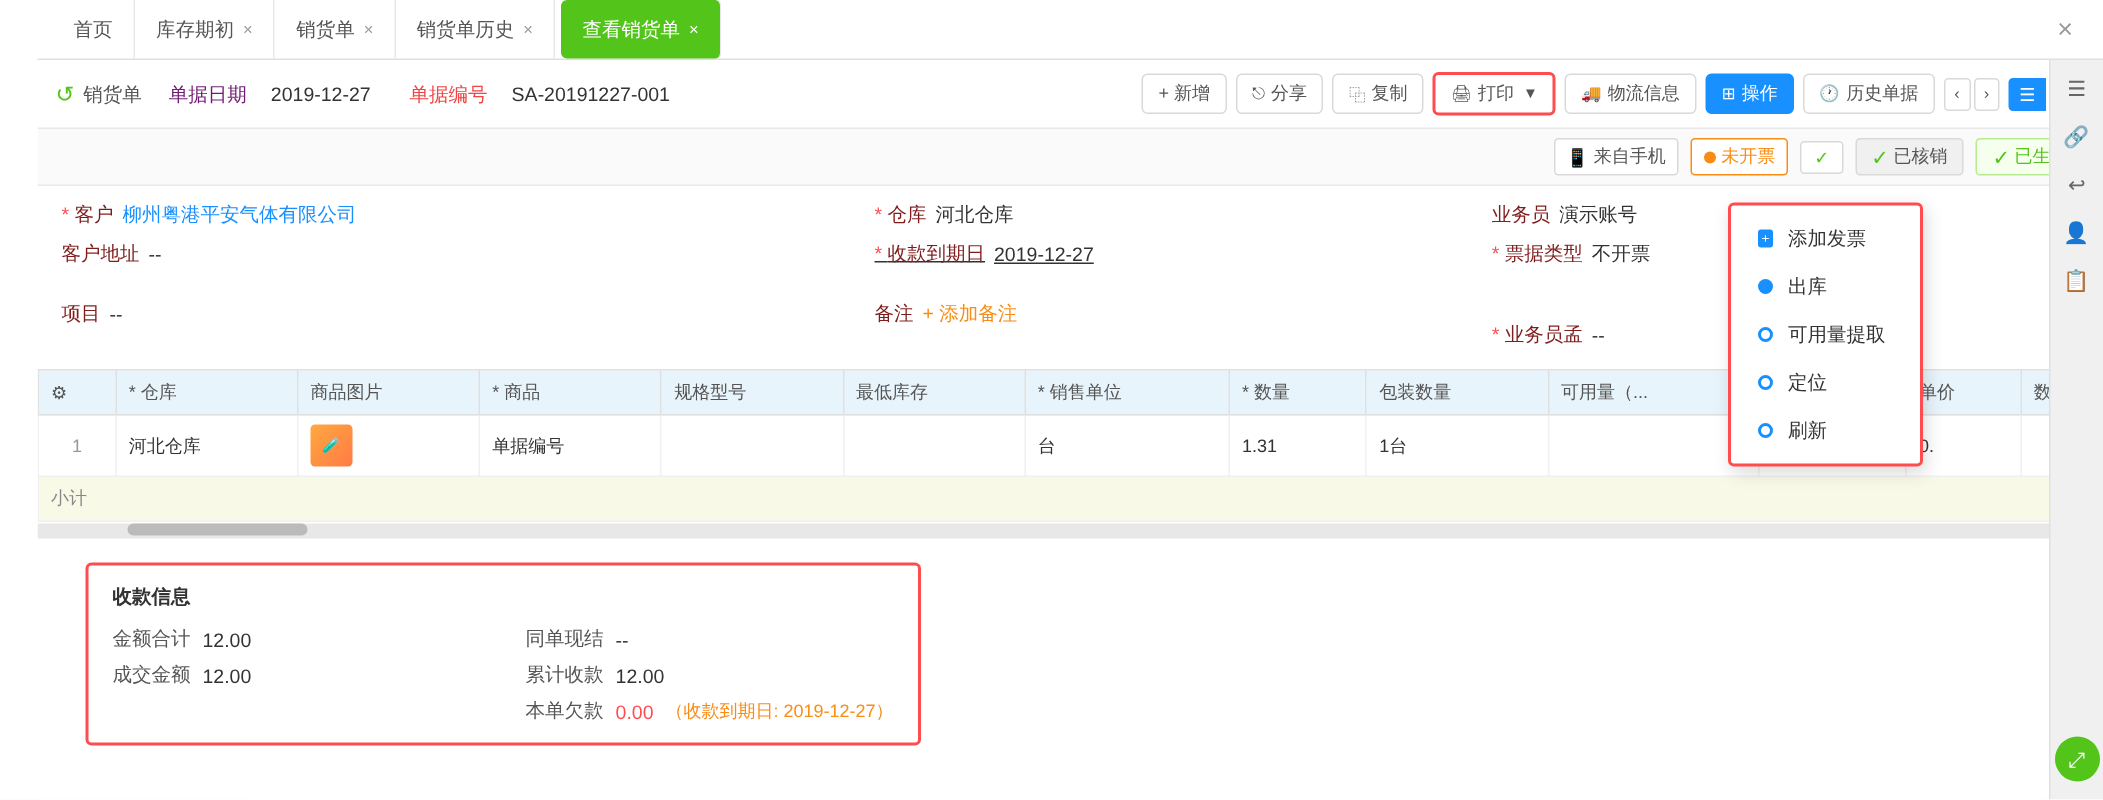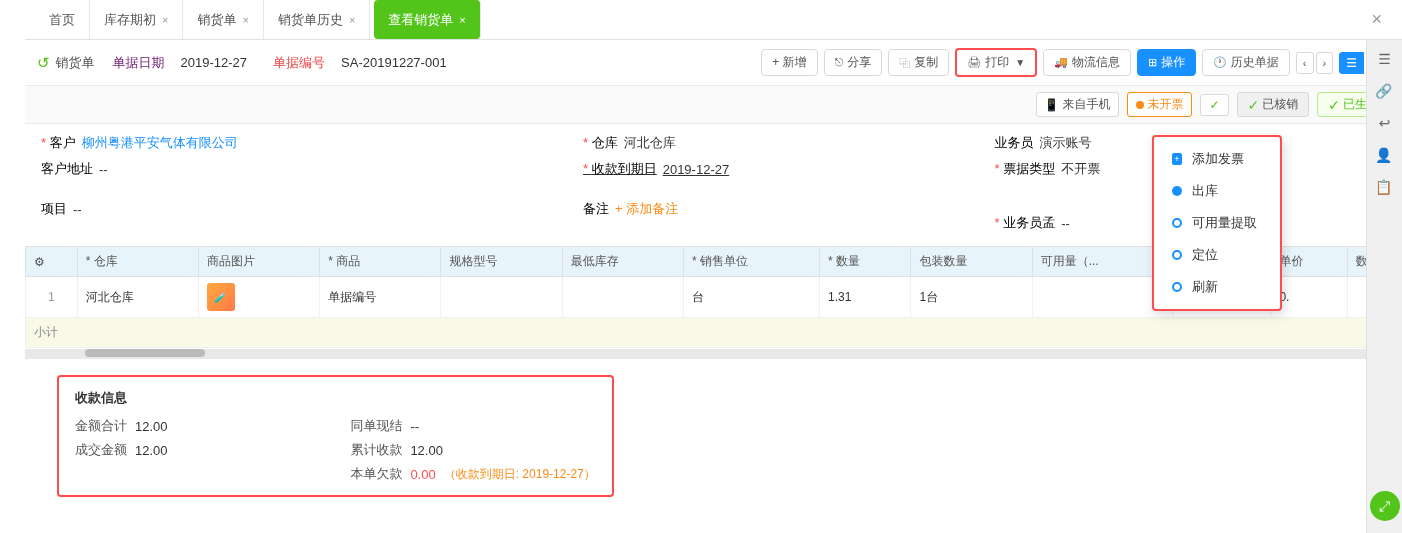--- a/index.html
+++ b/index.html
@@ -63,21 +63,21 @@
       display: flex; align-items: center; gap: 3px; padding: 3px 10px;
       border-radius: 3px; font-size: 12px; cursor: pointer;
     }
     .badge-grey { background: #f0f0f0; border: 1px solid #d9d9d9; color: #555; }
     .badge-green { background: #f6ffed; border: 1px solid #b7eb8f; color: #52c41a; }
 
     
     .form-section { padding: 10px 16px 6px; background: #fff; }
     .form-row { display: flex; align-items: center; margin-bottom: 8px; gap: 20px; }
     .form-field { display: flex; align-items: center; gap: 6px; flex: 1; }
-    .form-label { color: #000000; white-space: nowrap; font-size: 13px; }
+    .form-label { color: #7f1d1d; white-space: nowrap; font-size: 13px; }
     .form-label.required::before { content: '* '; color: #ff4d4f; }
     .form-value { color: #333; font-size: 13px; }
     .form-value.link { color: #1890ff; cursor: pointer; }
 
     
     .table-wrapper { overflow-x: auto; }
     table { width: 100%; border-collapse: collapse; font-size: 12px; }
     thead tr { background: #e8f4fb; }
     thead th {
       padding: 6px 8px; border: 1px solid #e0e0e0; text-align: left;

